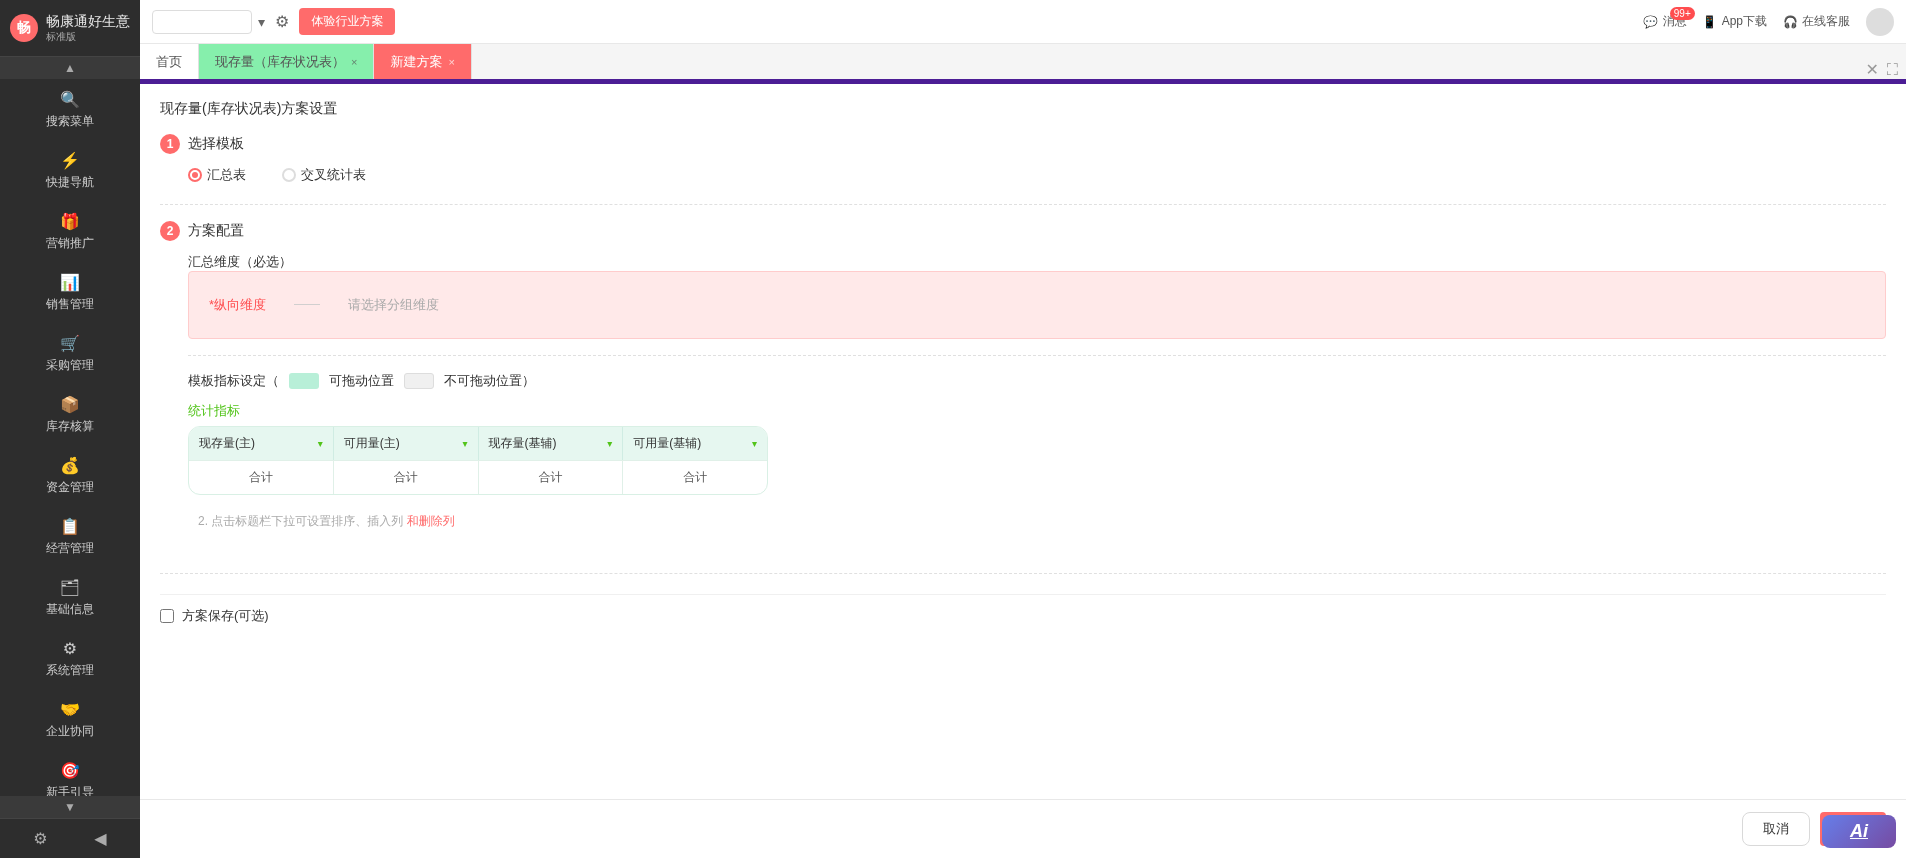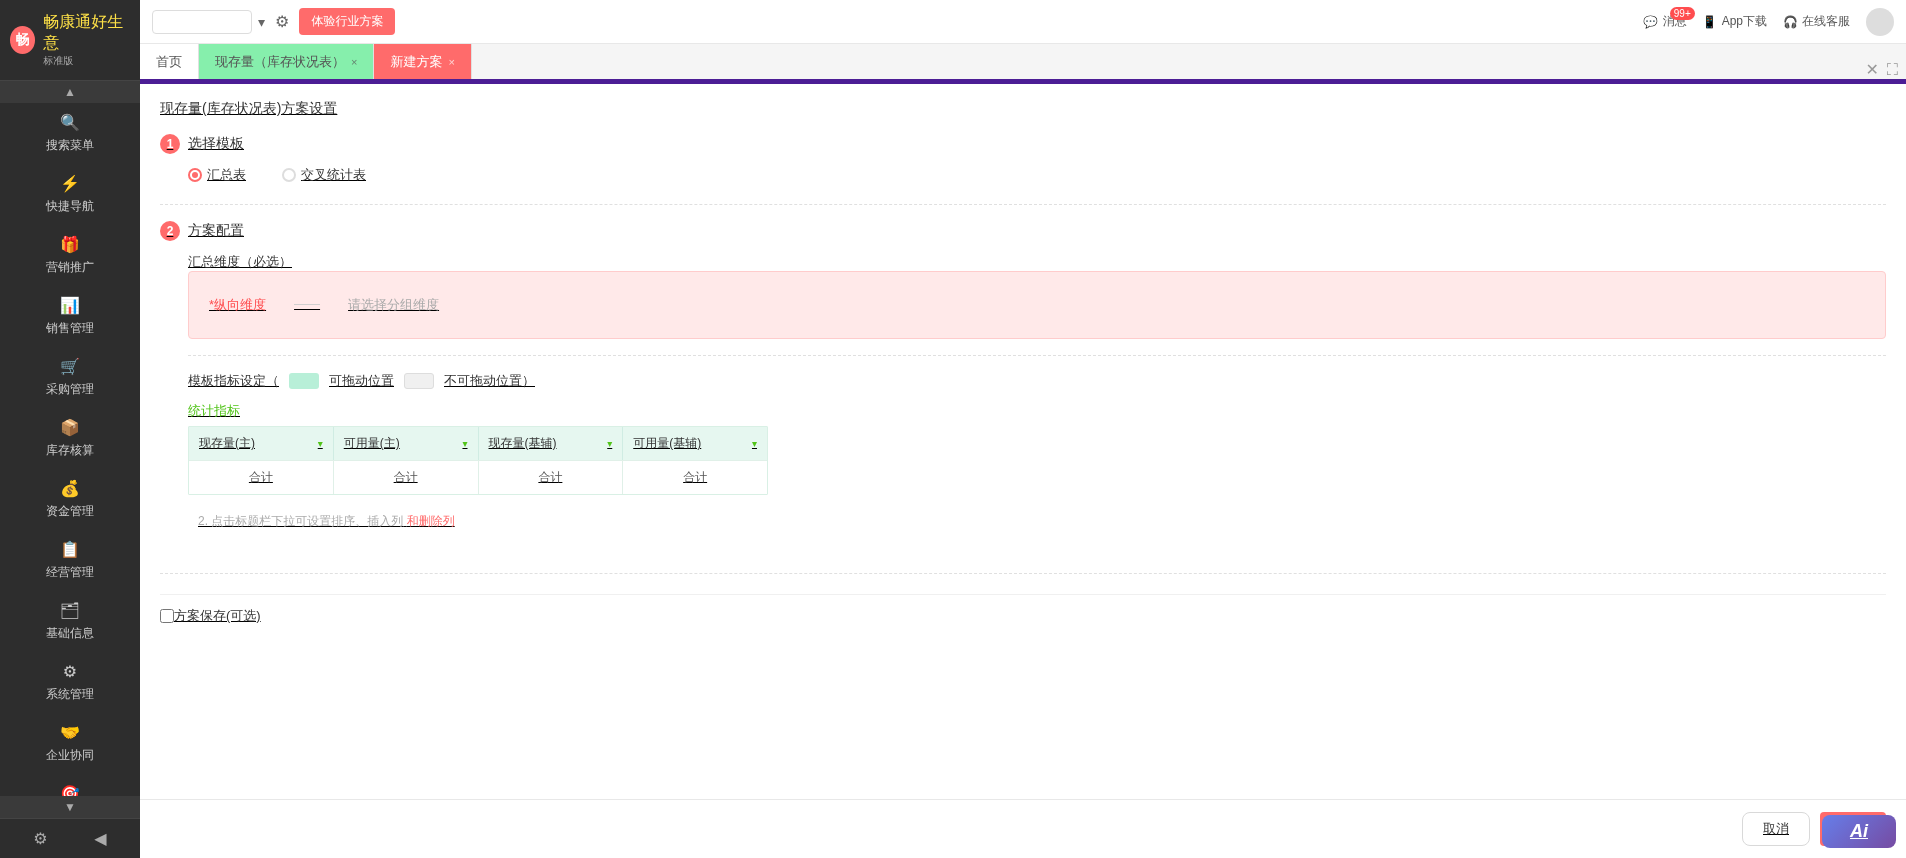--- a/index.html
+++ b/index.html
@@ -23,22 +23,22 @@
       gap: 8px;
     }
     .sidebar-logo .logo-icon {
       width: 28px; height: 28px;
       background: #ff6b6b;
       border-radius: 50%;
       display: flex; align-items: center; justify-content: center;
       color: white; font-size: 14px; font-weight: bold;
     }
     .sidebar-logo .logo-text {
-      color: #fde047;
-      font-size: 16px;
+      color: #e5e5e5;
+      font-size: 14px;
       line-height: 1.3;
     }
     .sidebar-logo .logo-badge {
       font-size: 10px;
       color: #aaa;
     }
     .sidebar-scroll-up, .sidebar-scroll-down {
       background: #3a3a3a;
       text-align: center;
       padding: 4px;
@@ -203,21 +203,20 @@
       opacity: 0.7;
     }
 
     
     .page-content {
       flex: 1;
       overflow-y: auto;
       background: #0369a1;
       padding: 0;
       position: relative;
-      text-decoration: underline;
     }
 
     .panel {
       background: #fff;
       margin: 0;
       padding: 16px 20px;
       min-height: 100%;
     }
 
     .panel-title {
@@ -352,21 +351,21 @@
       margin-bottom: 10px;
     }
     .stats-title {
       color: #52c41a;
       font-size: 13px;
       font-weight: 500;
       margin-bottom: 6px;
     }
     .stats-table {
       border: 1px solid #d9f0e5;
-      border-radius: 1px;
+      border-radius: 12px;
       overflow: hidden;
       width: 580px;
     }
     .stats-table-header {
       display: flex;
       background: #e6f7f0;
     }
     .stats-col-header {
       flex: 1;
       padding: 8px 10px;
@@ -408,20 +407,21 @@
       margin-left: 10px;
     }
     .tips-highlight {
       color: #ff6b6b;
     }
 
     
     .save-option {
       display: flex;
       align-items: center;
+      gap: 8px;
       margin-top: 20px;
       padding: 12px 0;
       border-top: 1px solid #f0f0f0;
     }
     .save-checkbox {
       width: 14px; height: 14px;
       border: 1px solid #d9d9d9;
       border-radius: 2px;
       cursor: pointer;
     }

